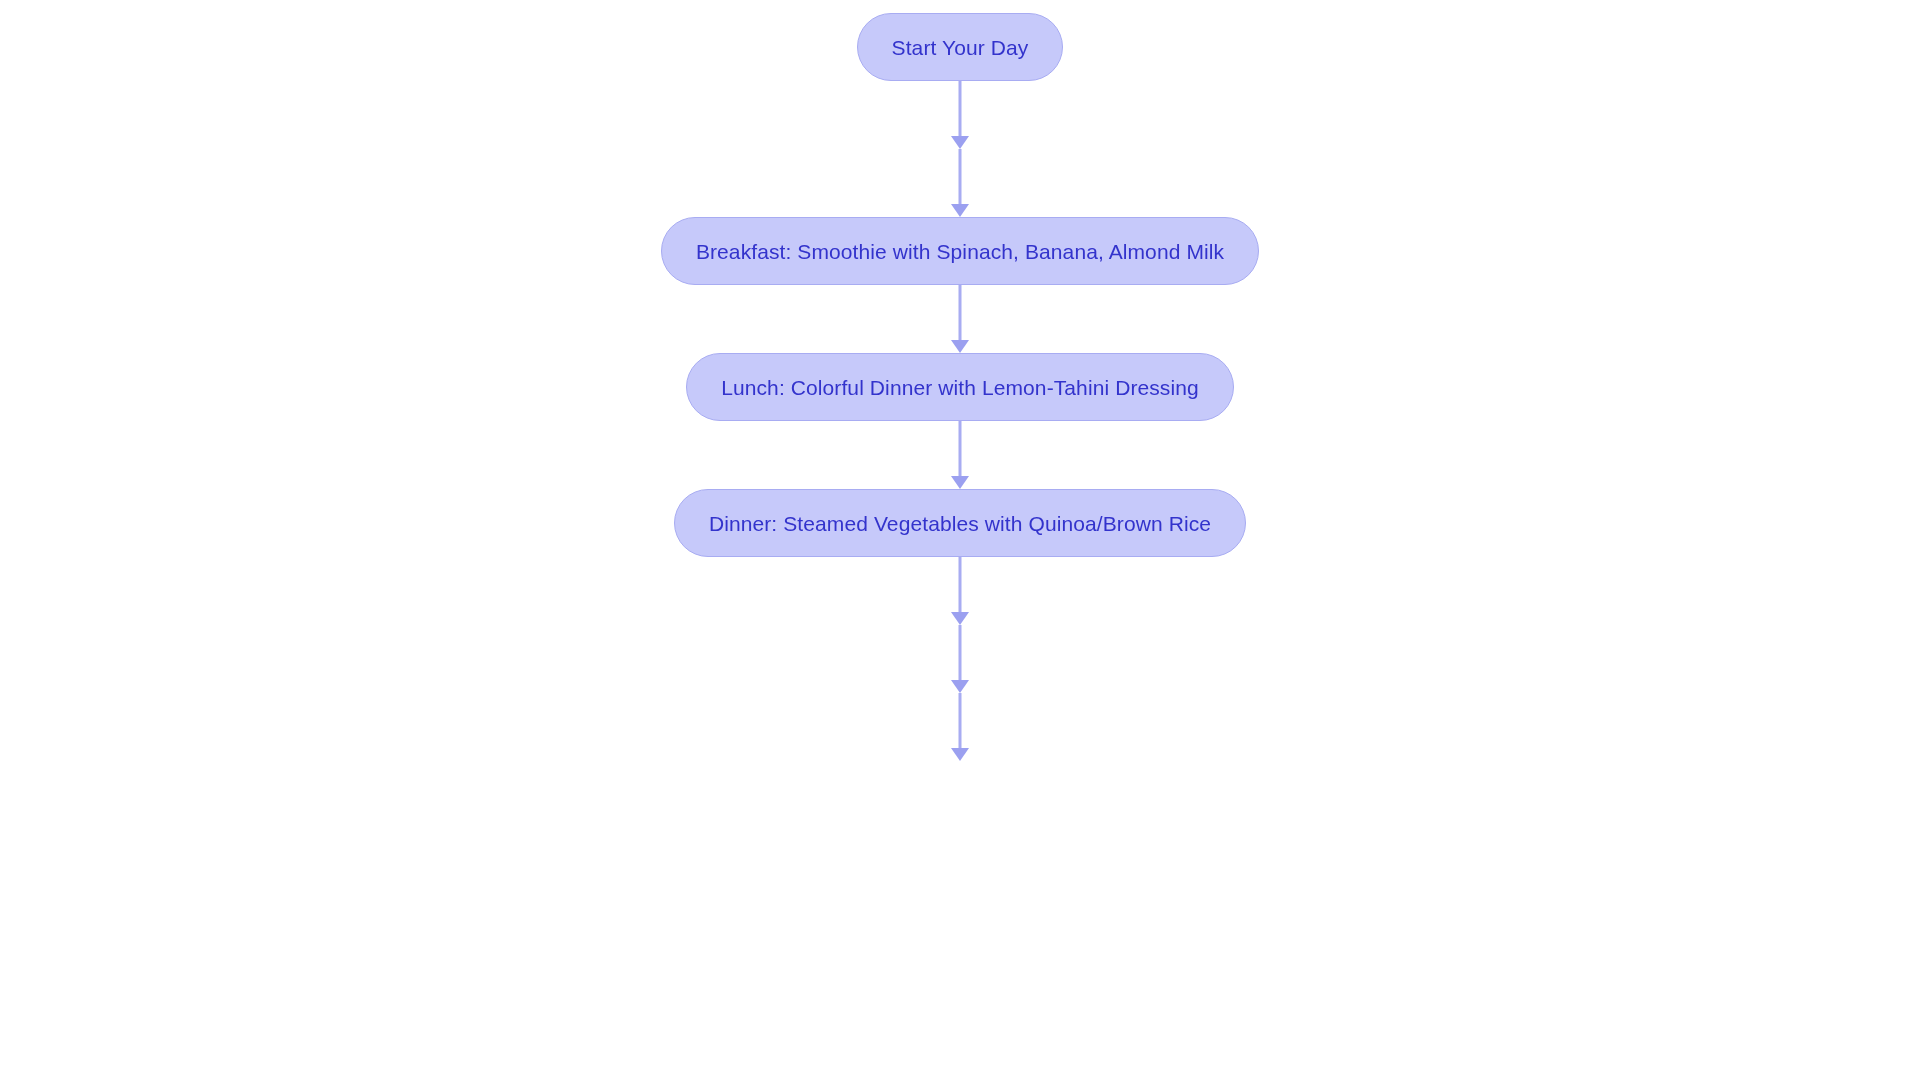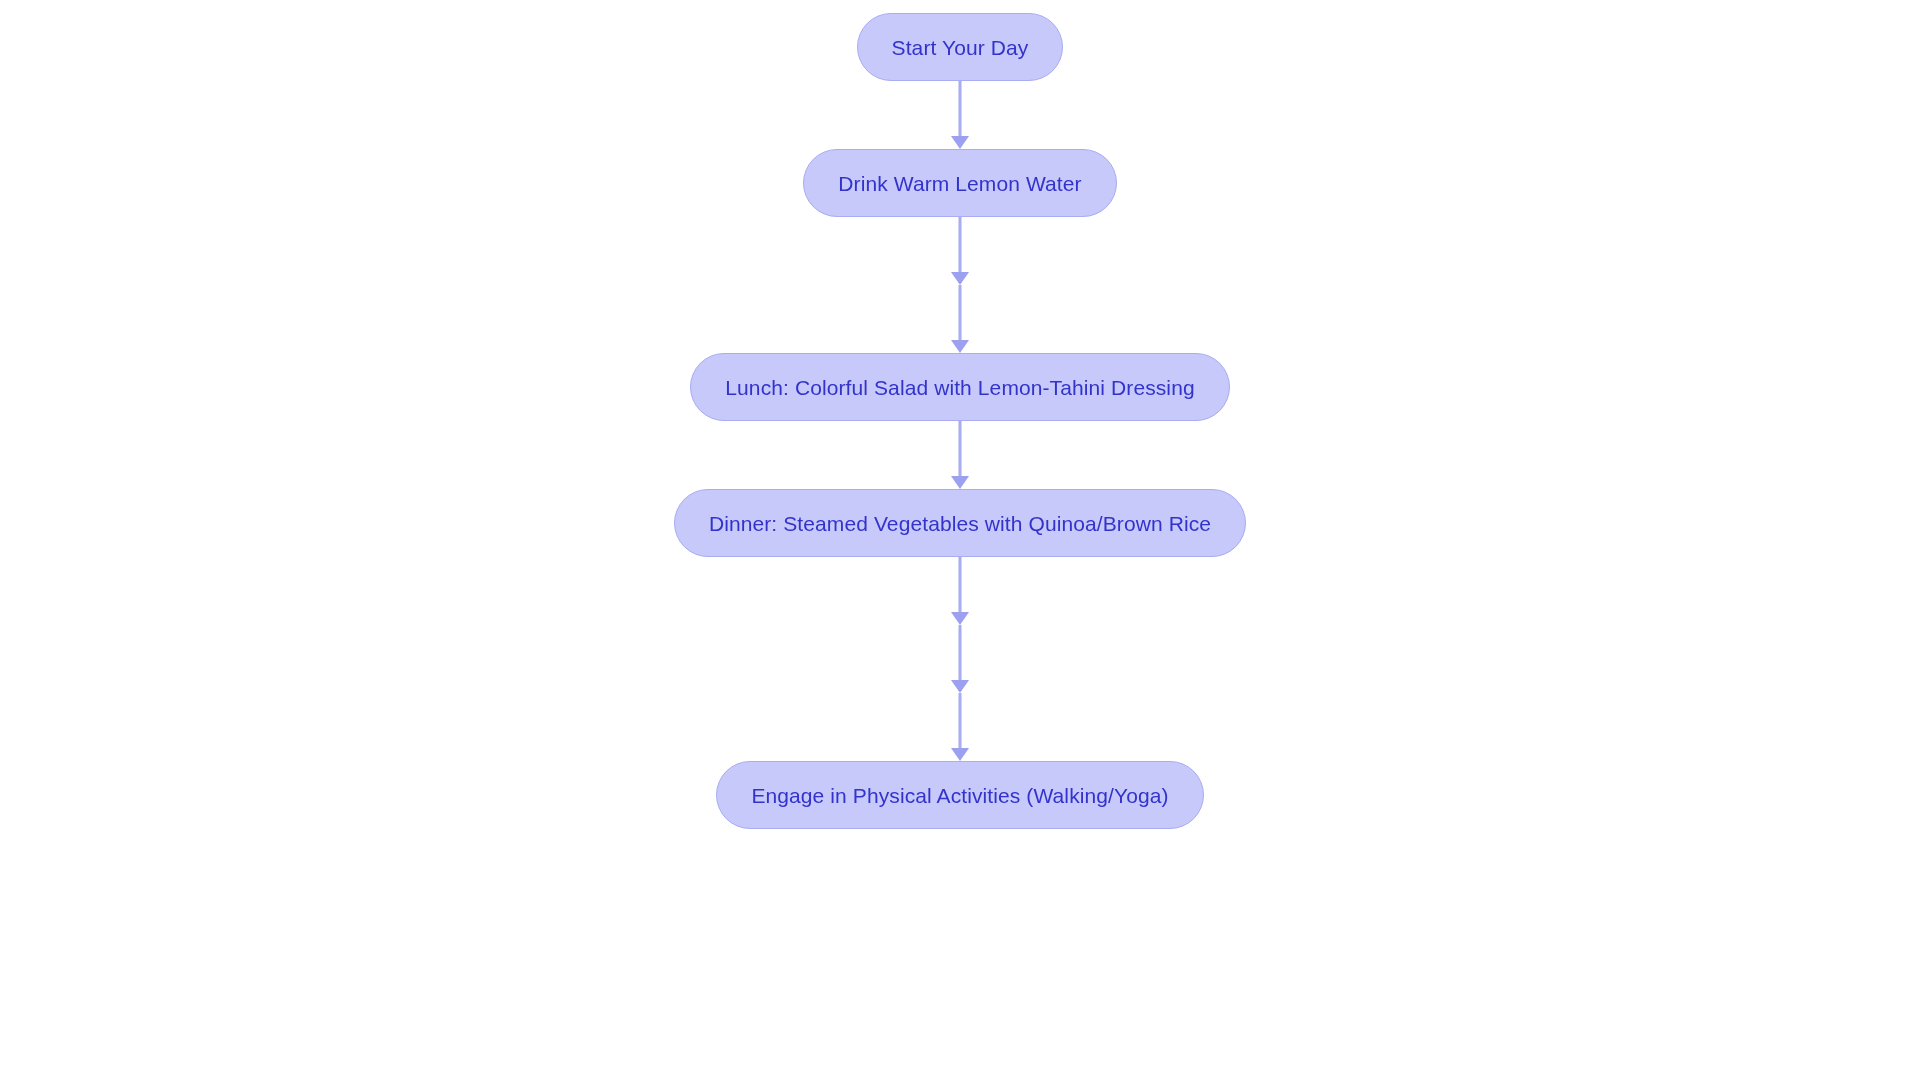--- a/index.html
+++ b/index.html
@@ -98,37 +98,37 @@
 
     <div class="node">
       <span class="node-label">Start Your Day</span>
     </div>
 
     <div class="connector">
       <div class="connector-line"></div>
       <div class="connector-arrow"></div>
     </div>
 
+
+    <div class="connector">
+      <div class="connector-line"></div>
+      <div class="connector-arrow"></div>
+    </div>
+
     <div class="node">
-      <span class="node-label">Drink Warm Lemon Water</span>
+      <span class="node-label">Breakfast: Smoothie with Spinach, Banana, Almond Milk</span>
     </div>
 
     <div class="connector">
       <div class="connector-line"></div>
       <div class="connector-arrow"></div>
     </div>
 
-
-    <div class="connector">
-      <div class="connector-line"></div>
-      <div class="connector-arrow"></div>
-    </div>
-
     <div class="node">
-      <span class="node-label">Lunch: Colorful Salad with Lemon-Tahini Dressing</span>
+      <span class="node-label">Lunch: Colorful Dinner with Lemon-Tahini Dressing</span>
     </div>
 
     <div class="connector">
       <div class="connector-line"></div>
       <div class="connector-arrow"></div>
     </div>
 
     <div class="node">
       <span class="node-label">Dinner: Steamed Vegetables with Quinoa/Brown Rice</span>
     </div>
@@ -143,18 +143,15 @@
       <div class="connector-line"></div>
       <div class="connector-arrow"></div>
     </div>
 
 
     <div class="connector">
       <div class="connector-line"></div>
       <div class="connector-arrow"></div>
     </div>
 
-    <div class="node">
-      <span class="node-label">Engage in Physical Activities (Walking/Yoga)</span>
-    </div>
 
   </div>
 </div>
 
 </body></html>

